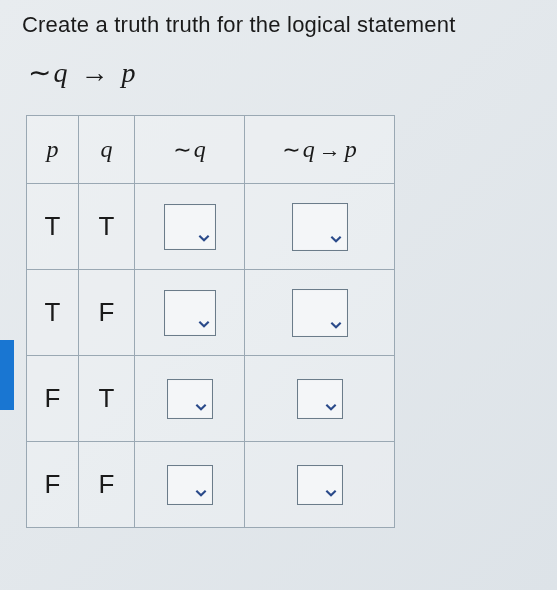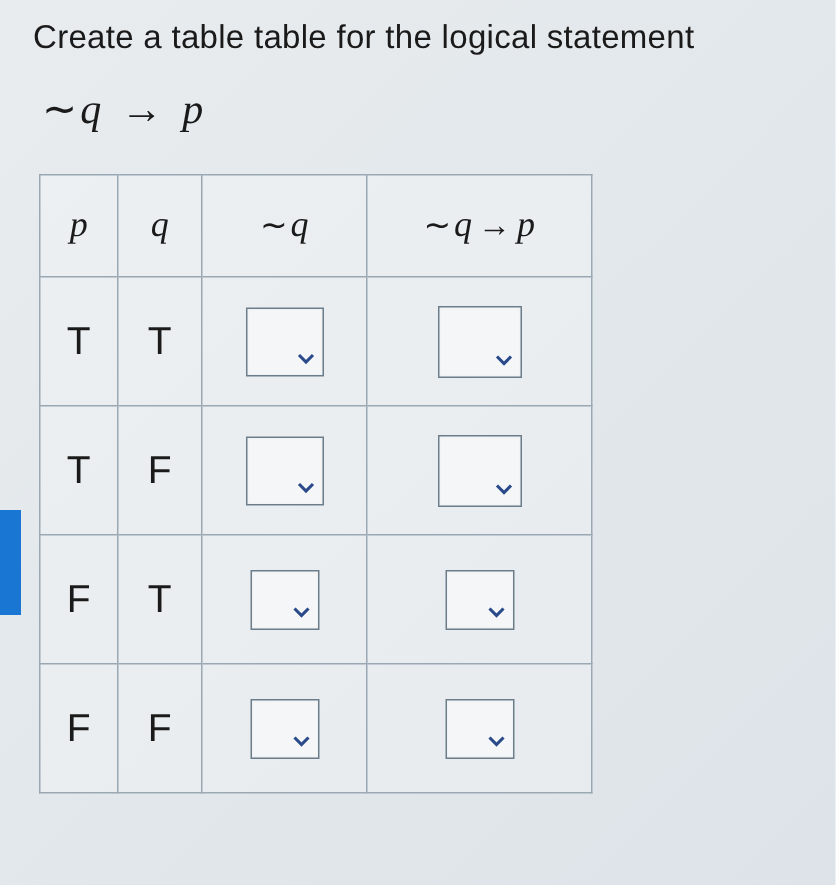--- a/index.html
+++ b/index.html
@@ -94,21 +94,21 @@
     }
     .chevron svg { display: block; width: 100%; height: 100%; }
   </style>
 </head>
 <body>
 
 <div class="blue-tab"></div>
 
 <div class="page">
 
-  <div class="instruction">Create a table table for the logical statement</div>
+  <div class="instruction">Create a truth truth for the logical statement</div>
 
   <div class="expression">
     <span class="tilde">∼</span><span>q</span>
     <span class="arrow">→</span>
     <span>p</span>
   </div>
 
   <table class="truth">
     <tbody>
         <tr>

